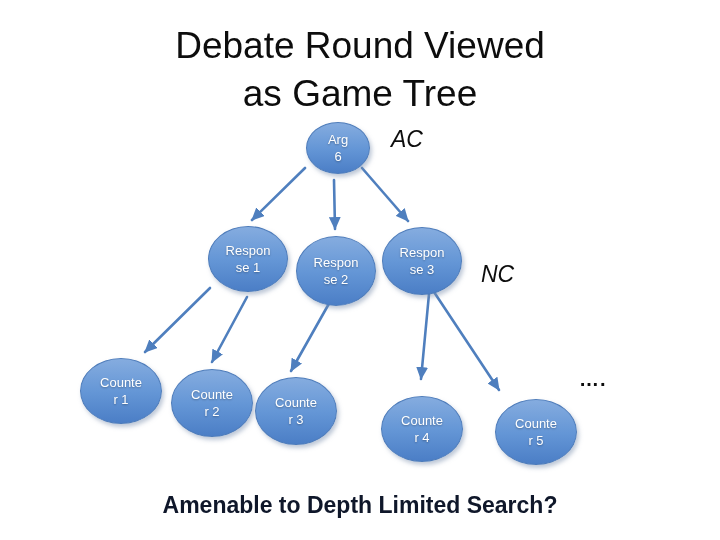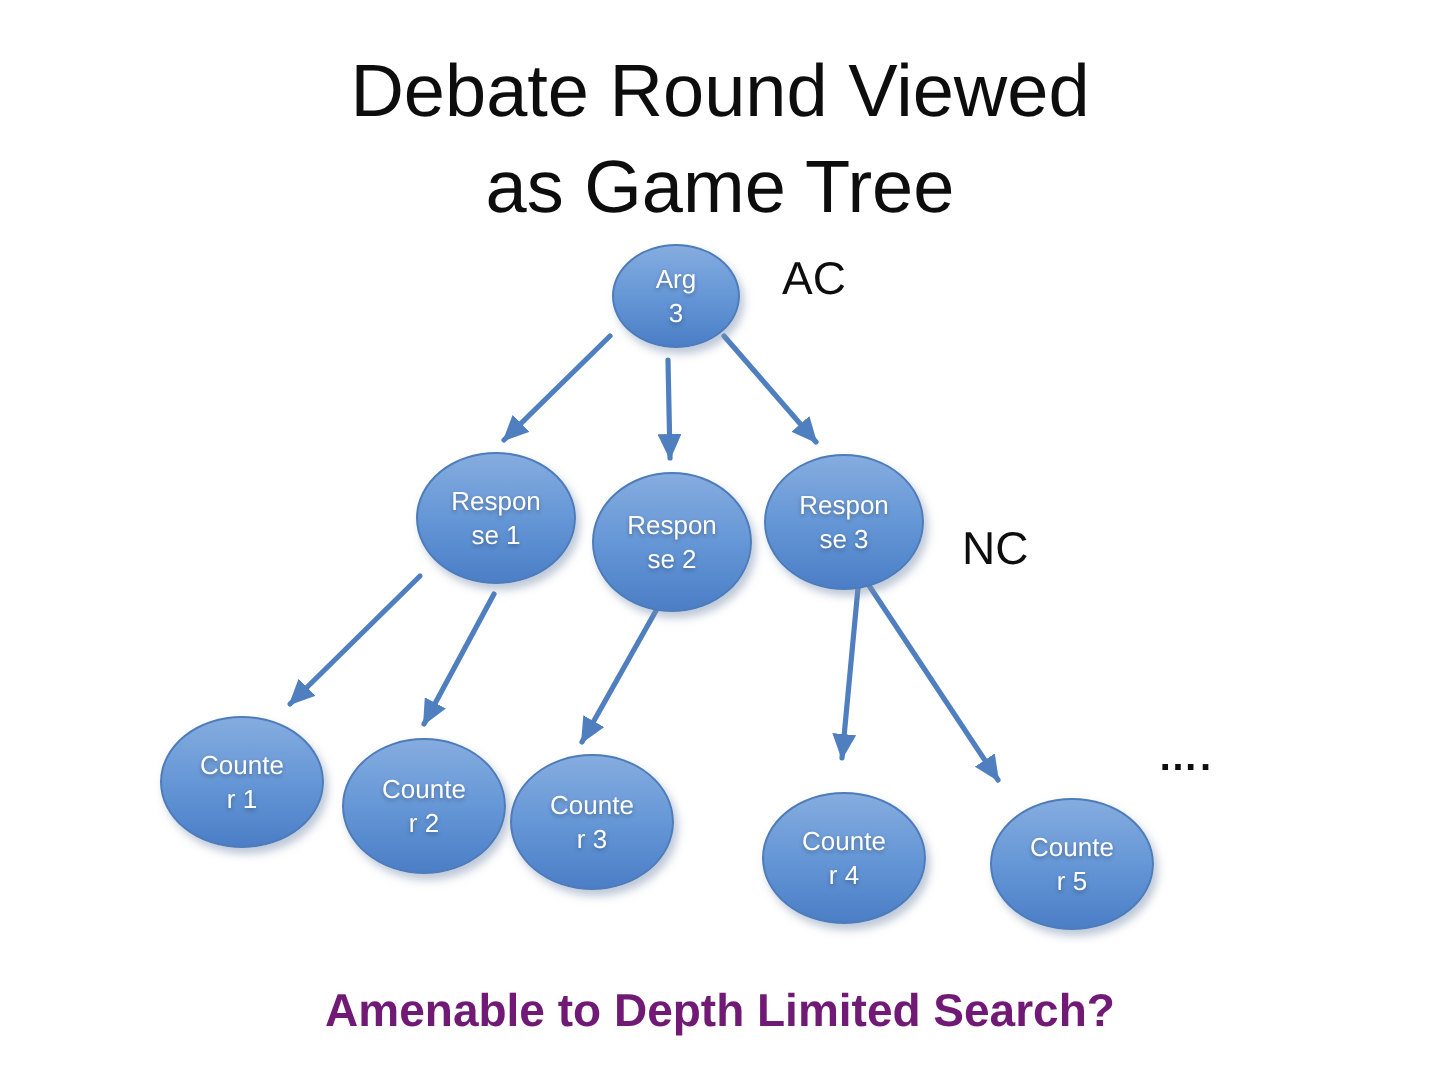--- a/index.html
+++ b/index.html
@@ -22,21 +22,21 @@
     line-height: 48px;
     color: #0d0d0d;
     white-space: pre-line;
   }
   .footer-question {
     position: absolute;
     left: 0; top: 492px; width: 720px;
     text-align: center;
     font-weight: bold;
     font-size: 23px;
-    color: #701a75;
+    color: #0f172a;
   }
   .edges-layer {
     position: absolute;
     left: 0; top: 0;
     width: 720px; height: 540px;
   }
   .node {
     position: absolute;
     border-radius: 50%;
     background: linear-gradient(to bottom, #85acdf 0%, #6496d6 52%, #4b7ec6 100%);
@@ -52,20 +52,21 @@
     font-size: 13px;
     line-height: 17px;
     text-align: center;
     white-space: pre-line;
     text-shadow: 0 1px 2px rgba(0,0,0,0.3);
   }
   .annotation {
     position: absolute;
     font-size: 23px;
     color: #0d0d0d;
+    font-style: italic;
   }
   .ellipsis {
     position: absolute;
     font-size: 20px;
     font-weight: bold;
     letter-spacing: 1px;
     color: #0d0d0d;
   }
   
   #node-arg1      { left: 306px; top: 122px; width: 64px; height: 52px; }
@@ -102,21 +103,21 @@
       <line x1="210" y1="288" x2="145" y2="352" marker-end="url(#arrowhead)"></line>
       <line x1="247" y1="297" x2="212" y2="362" marker-end="url(#arrowhead)"></line>
       <line x1="331" y1="300" x2="291" y2="371" marker-end="url(#arrowhead)"></line>
       <line x1="429" y1="294" x2="421" y2="379" marker-end="url(#arrowhead)"></line>
       <line x1="434" y1="292" x2="499" y2="390" marker-end="url(#arrowhead)"></line>
     </g>
   </svg>
 
   <div class="node" id="node-arg1">
     <span class="node-label">Arg
-3</span>
+6</span>
   </div>
   <div class="node" id="node-response1">
     <span class="node-label">Respon
 se 1</span>
   </div>
   <div class="node" id="node-response2">
     <span class="node-label">Respon
 se 2</span>
   </div>
   <div class="node" id="node-response3">

